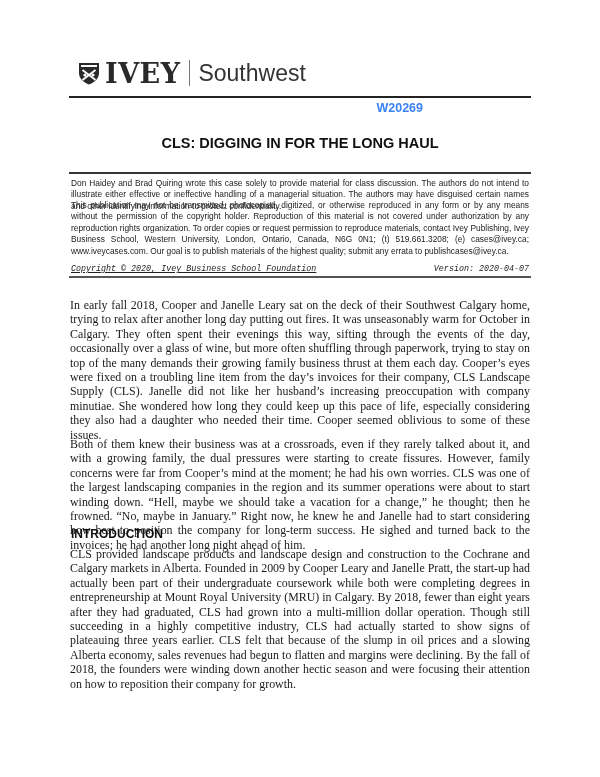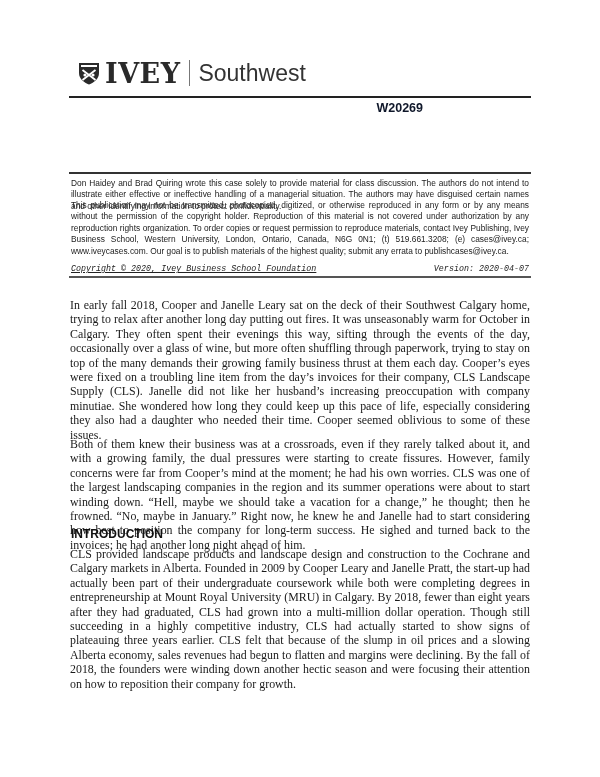--- a/index.html
+++ b/index.html
@@ -10,21 +10,21 @@
   .crest { width: 22px; height: 24px; margin-right: 5px; display: inline-block; }
   .ivey-word { font-family: "DejaVu Serif", "Liberation Serif", serif; font-size: 27px; font-weight: bold; letter-spacing: 0.5px; color: #2a2a2a; line-height: 1; }
   .logo-divider { width: 1px; height: 26px; background: #777; margin: 0 8px 0 9px; }
   .publishing { font-family: "Liberation Sans", sans-serif; font-size: 23px; color: #333; line-height: 1; }
 
   .rule { position: absolute; left: 69px; width: 462px; background: #222; }
   .rule-top { top: 96px; height: 2px; }
   .rule-mid { top: 172px; height: 1.5px; background: #333; }
   .rule-bot { top: 276px; height: 2px; background: #555; }
 
-  .case-no { position: absolute; right: 69px; top: 101px; font-family: "Liberation Sans", sans-serif; font-weight: bold; font-size: 12.5px; color: #0f172a; }
+  .case-no { position: absolute; right: 69px; top: 101px; font-family: "Liberation Sans", sans-serif; font-weight: bold; font-size: 12.5px; color: #3b82f6; }
   .title { position: absolute; left: 0; width: 600px; top: 135px; text-align: center; font-family: "Liberation Sans", sans-serif; font-weight: bold; font-size: 14.5px; color: #111; }
 
   .disclaimer { position: absolute; left: 71px; width: 458px; font-family: "Liberation Sans", sans-serif; font-size: 8.35px; line-height: 11.4px; color: #222; text-align: justify; margin: 0; }
   .disc-1 { top: 178px; }
   .disc-2 { top: 200px; }
   .copyright-row { position: absolute; left: 71px; width: 458px; top: 264px; font-family: Liberation Mono, monospace; font-style: italic; font-size: 8.35px; color: #222; display: flex; justify-content: space-between; }
 
   .body-text { position: absolute; left: 70px; width: 460px; font-family: "Liberation Serif", serif; font-size: 11.9px; line-height: 14.4px; color: #1a1a1a; text-align: justify; margin: 0; }
   .para-1 { top: 298px; }
   .para-2 { top: 413px; margin-top: 24px; }
@@ -45,20 +45,21 @@
       <circle cx="15" cy="14" r="1.6" fill="#ffffff"></circle>
     </svg>
     <span class="ivey-word">IVEY</span>
     <span class="logo-divider"></span>
     <span class="publishing">Southwest</span>
   </div>
 
   <div class="rule rule-top"></div>
   <div class="case-no">W20269</div>
 
+  <div class="title">CLS: DIGGING IN FOR THE LONG HAUL</div>
 
   <div class="rule rule-mid"></div>
   <p class="disclaimer disc-1">Don Haidey and Brad Quiring wrote this case solely to provide material for class discussion. The authors do not intend to illustrate either effective or ineffective handling of a managerial situation. The authors may have disguised certain names and other identifying information to protect confidentiality.</p>
   <p class="disclaimer disc-2">This publication may not be transmitted, photocopied, digitized, or otherwise reproduced in any form or by any means without the permission of the copyright holder. Reproduction of this material is not covered under authorization by any reproduction rights organization. To order copies or request permission to reproduce materials, contact Ivey Publishing, Ivey Business School, Western University, London, Ontario, Canada, N6G 0N1; (t) 519.661.3208; (e) cases@ivey.ca; www.iveycases.com. Our goal is to publish materials of the highest quality; submit any errata to publishcases@ivey.ca.</p>
   <div class="copyright-row">
     <span style="text-decoration: underline;">Copyright © 2020, Ivey Business School Foundation</span>
     <span>Version: 2020-04-07</span>
   </div>
   <div class="rule rule-bot"></div>
 

